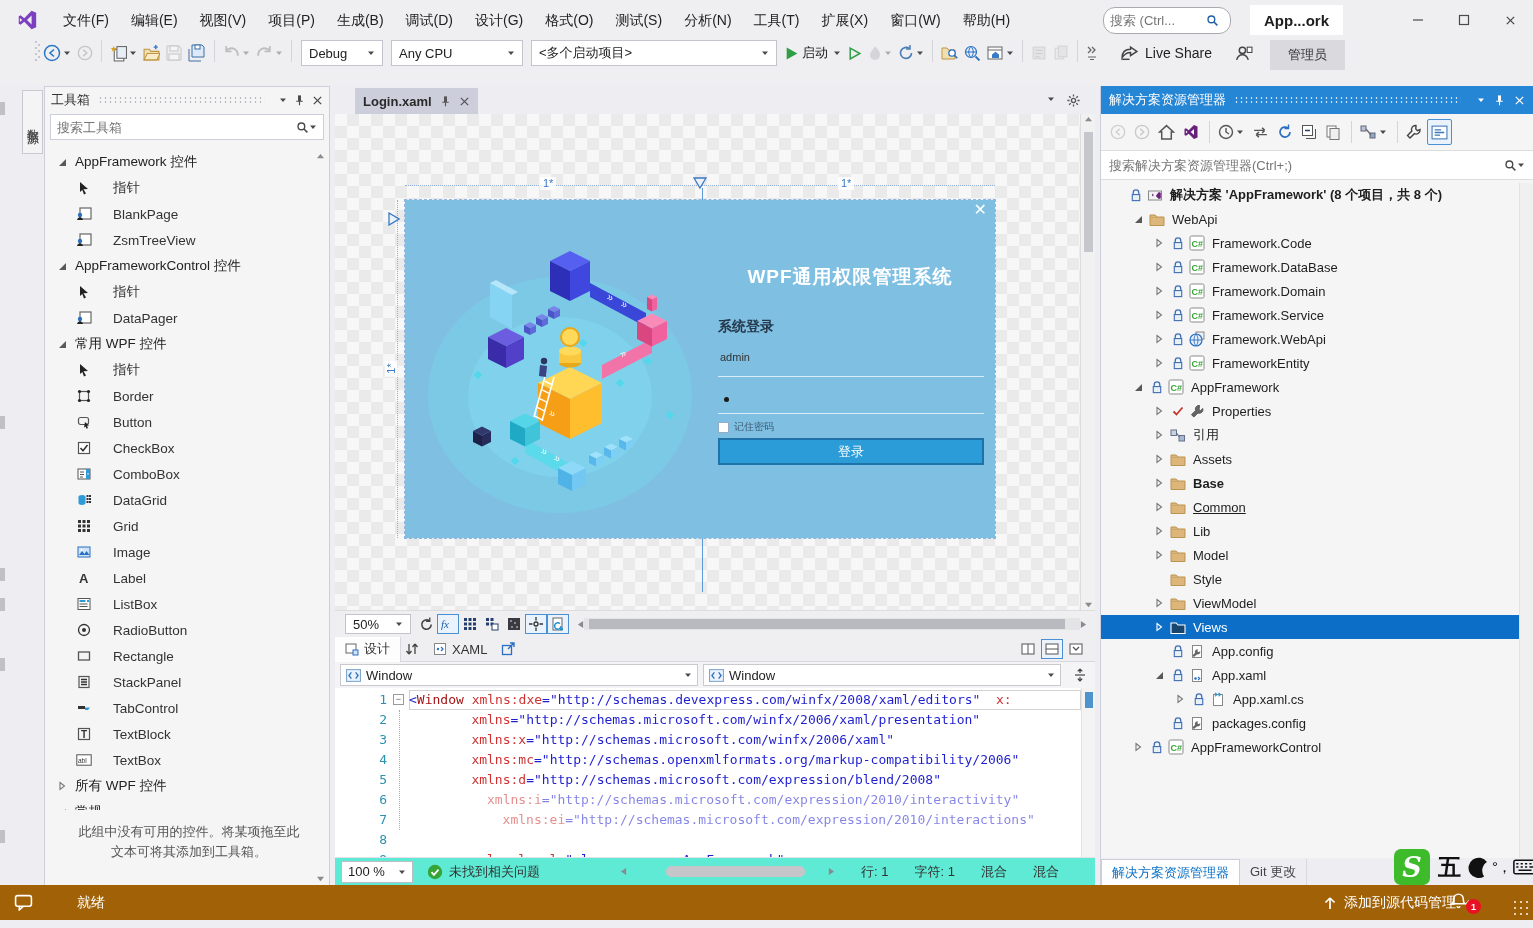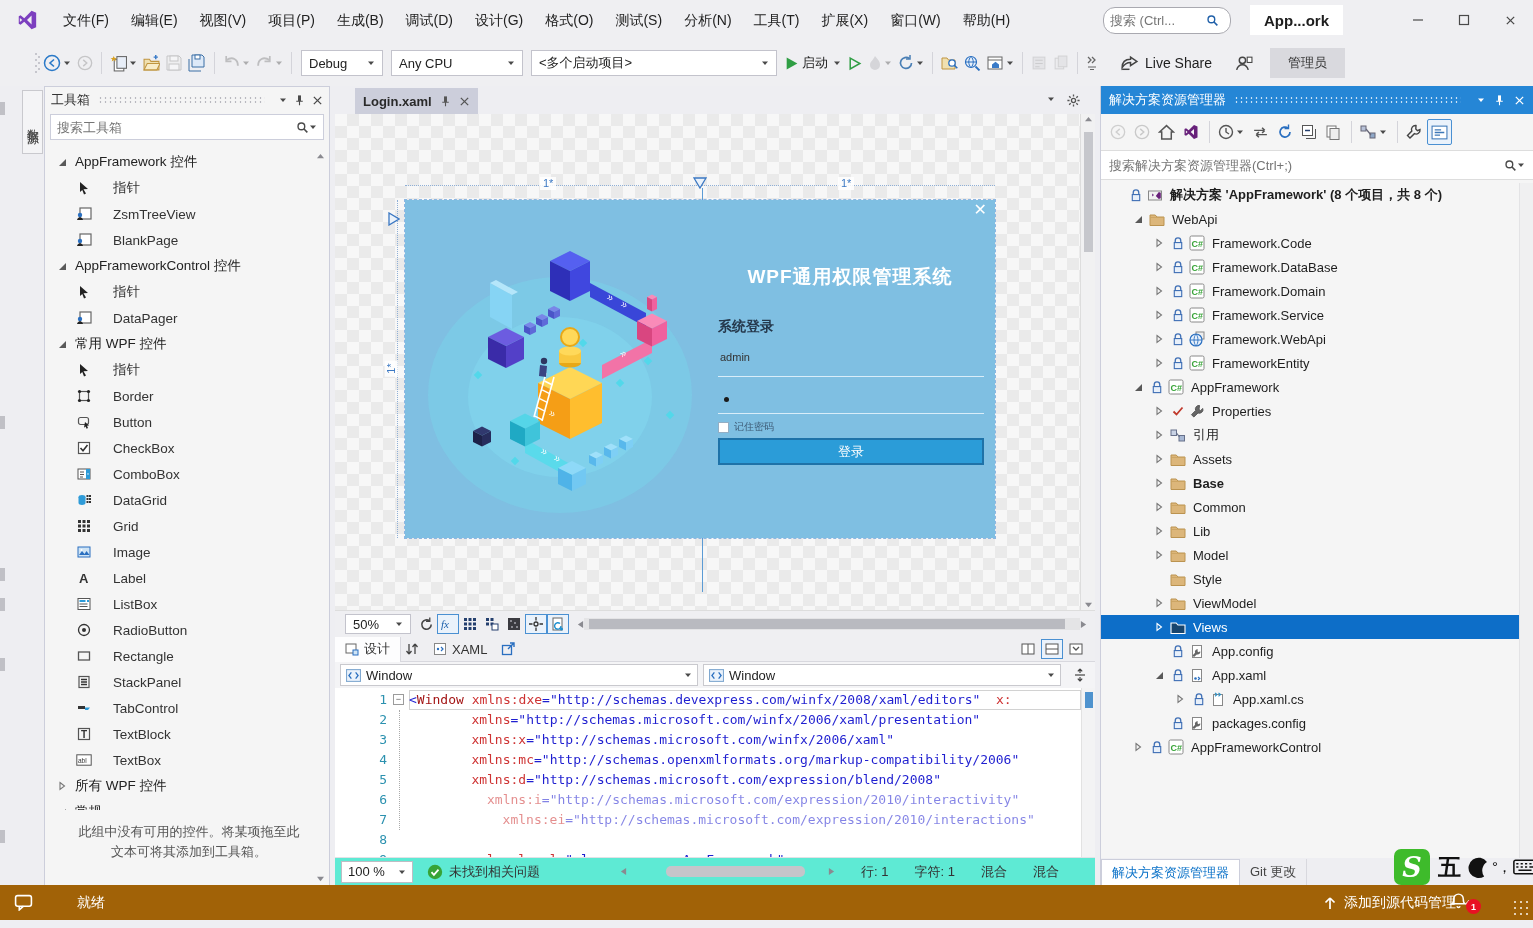--- a/index.html
+++ b/index.html
@@ -10,21 +10,21 @@
 .sep{width:1px;height:22px;background:#D4D4DA;margin:0 5px;flex:none}
 
 #titlebar{position:absolute;left:0;top:0;width:1533px;height:40px;background:#EFEFF2;display:flex;align-items:center}
 #vs-logo{margin:0 14px 0 16px}
 .menu-item{padding:0 11px;font-size:14px;height:40px;line-height:40px;color:#222;cursor:default}
 #qsearch{position:absolute;left:1103px;top:7px;width:128px;height:27px;background:#FFF;border:1px solid #A9A9B0;border-radius:12px;display:flex;align-items:center;padding:0 6px}
 #qsearch input{border:none;outline:none;width:96px;font-size:13px;color:#555;background:transparent;font-family:inherit}
 #app-title{position:absolute;left:1250px;top:5px;height:30px;padding:0 14px;background:#FFF;display:flex;align-items:center;font-weight:bold;font-size:15px}
 .winbtn{position:absolute;top:0;width:46px;height:40px;display:flex;align-items:center;justify-content:center;color:#333}
 
-#toolbar{position:absolute;left:0;top:40px;width:1533px;height:46px;background:#EFEFF2;display:flex;align-items:center;padding-left:34px}
+#toolbar{position:absolute;left:0;top:40px;width:1533px;height:46px;background:#EFEFF2;display:flex;align-items:flex-start;padding-left:34px}
 .tbtn{height:26px;display:inline-flex;align-items:center;justify-content:center;padding:0 3px;border-radius:2px}
 .chev{margin-left:2px}
 .combo{height:26px;background:#FFF;border:1px solid #C3C3CC;display:flex;align-items:center;padding:0 7px;font-size:13px;color:#222;margin:0 4px}
 .combo .cv{flex:1;white-space:nowrap;overflow:hidden}
 .dimicon{opacity:.4}
 #admin-btn{background:#D9D9DE;height:30px;padding:0 18px;display:flex;align-items:center;color:#333;margin-left:14px}
 
 #left-strip{position:absolute;left:0;top:86px;width:44px;height:805px;background:#EEEEF2}
 #datasource-tab{position:absolute;left:22px;top:4px;width:21px;height:64px;background:#F4F4F6;border:1px solid #C9C9CE;writing-mode:vertical-rl;display:flex;align-items:center;justify-content:center;font-size:12px;color:#444;letter-spacing:2px}
 .frag{position:absolute;left:0;width:5px;height:13px;background:#9A9AA2;opacity:.55}
@@ -519,31 +519,31 @@
         <span>指针</span>
       </div>
       <div class="tb-item">
         <span class="ic">
           <svg xmlns="http://www.w3.org/2000/svg" viewBox="0 0 16 14" width="16" height="14">
             <rect x="4" y="1" width="11" height="11" fill="#FFF" stroke="#666" stroke-width="1.2"></rect>
             <circle cx="4" cy="8" r="2.2" fill="#2A6FC0"></circle>
             <path d="M1 13c.5-2 1.5-2.8 3-2.8s2.5.8 3 2.8z" fill="#222"></path>
           </svg>
         </span>
-        <span>ZsmTreeView</span>
+        <span>BlankPage</span>
       </div>
       <div class="tb-item">
         <span class="ic">
           <svg xmlns="http://www.w3.org/2000/svg" viewBox="0 0 16 14" width="16" height="14">
             <rect x="4" y="1" width="11" height="11" fill="#FFF" stroke="#666" stroke-width="1.2"></rect>
             <circle cx="4" cy="8" r="2.2" fill="#2A6FC0"></circle>
             <path d="M1 13c.5-2 1.5-2.8 3-2.8s2.5.8 3 2.8z" fill="#222"></path>
           </svg>
         </span>
-        <span>BlankPage</span>
+        <span>ZsmTreeView</span>
       </div>
       <div class="tb-section">
         <span class="ic">
           <svg xmlns="http://www.w3.org/2000/svg" viewBox="0 0 10 10" width="10" height="10">
             <path d="M9 2v7H2z" fill="#595959"></path>
           </svg>
         </span>
         <span>AppFrameworkControl 控件</span>
       </div>
       <div class="tb-item">
@@ -1569,21 +1569,21 @@
           </svg>
         </span>
         <span class="ic">
           <svg xmlns="http://www.w3.org/2000/svg" viewBox="0 0 16 14" width="17" height="15">
             <path d="M1 2.5h5.2L8 4.5H15V13H1z" fill="#DCB67A" stroke="#BB9350"></path>
             <path d="M1 5h14" stroke="#C9A260" stroke-width="0.8"></path>
           </svg>
         </span>
         <span style="margin-left: 4px; font-weight: bold;">Base</span>
       </div>
-      <div class="tree-row" style="padding-left: 50px;">
+      <div class="tree-row" style="padding-left: 50px; text-decoration: underline;">
         <span class="ic">
           <svg xmlns="http://www.w3.org/2000/svg" viewBox="0 0 10 10" width="10" height="10">
             <path d="M3 1.5L7.5 5 3 8.5z" fill="none" stroke="#777" stroke-width="1.1"></path>
           </svg>
         </span>
         <span class="ic">
           <svg xmlns="http://www.w3.org/2000/svg" viewBox="0 0 16 14" width="17" height="15">
             <path d="M1 2.5h5.2L8 4.5H15V13H1z" fill="#DCB67A" stroke="#BB9350"></path>
             <path d="M1 5h14" stroke="#C9A260" stroke-width="0.8"></path>
           </svg>

